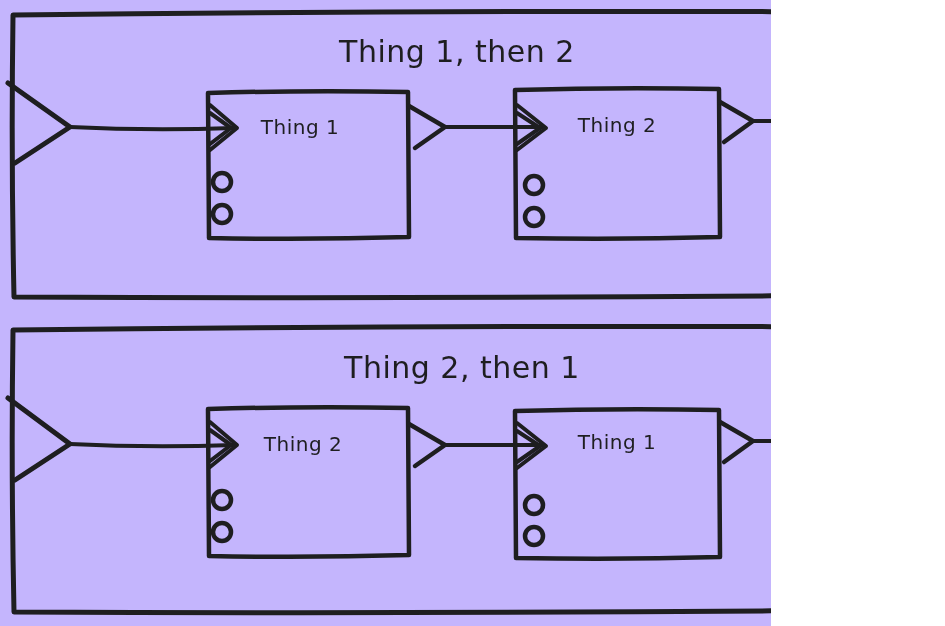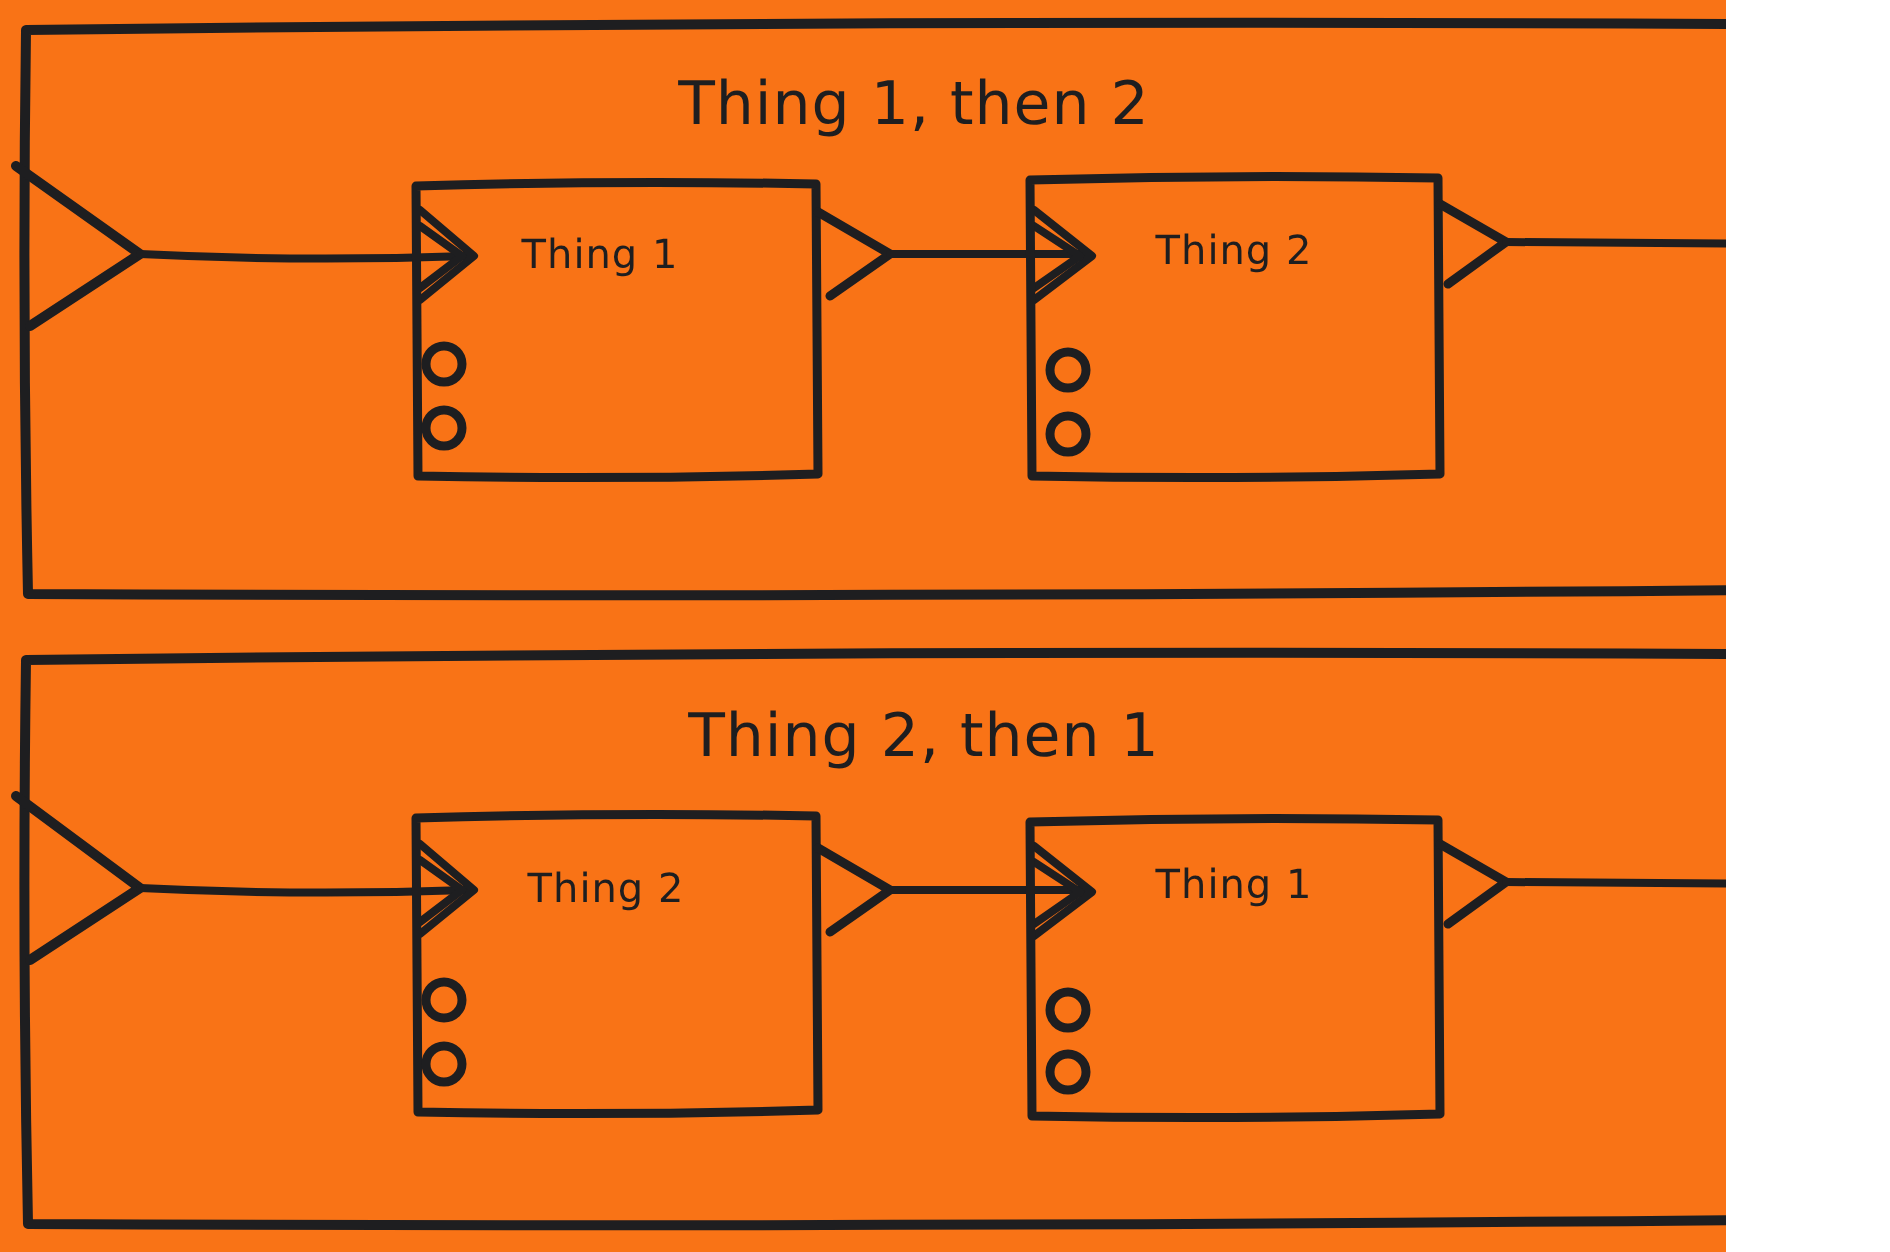--- a/index.html
+++ b/index.html
@@ -3,23 +3,23 @@
 <meta charset="utf-8">
 <style>
   html, body {
     margin: 0;
     padding: 0;
     background: #ffffff;
     font-family: "DejaVu Sans", sans-serif;
   }
   .stage {
     position: relative;
-    width: 863px;
+    width: 771px;
     height: 626px;
-    background: #f97316;
+    background: #c4b5fd;
     overflow: hidden;
   }
   svg { display: block; }
   .ink-stroke {
     stroke: #1e1e20;
     fill: none;
     stroke-linecap: round;
     stroke-linejoin: round;
   }
   .panel-border   { stroke-width: 5; }

